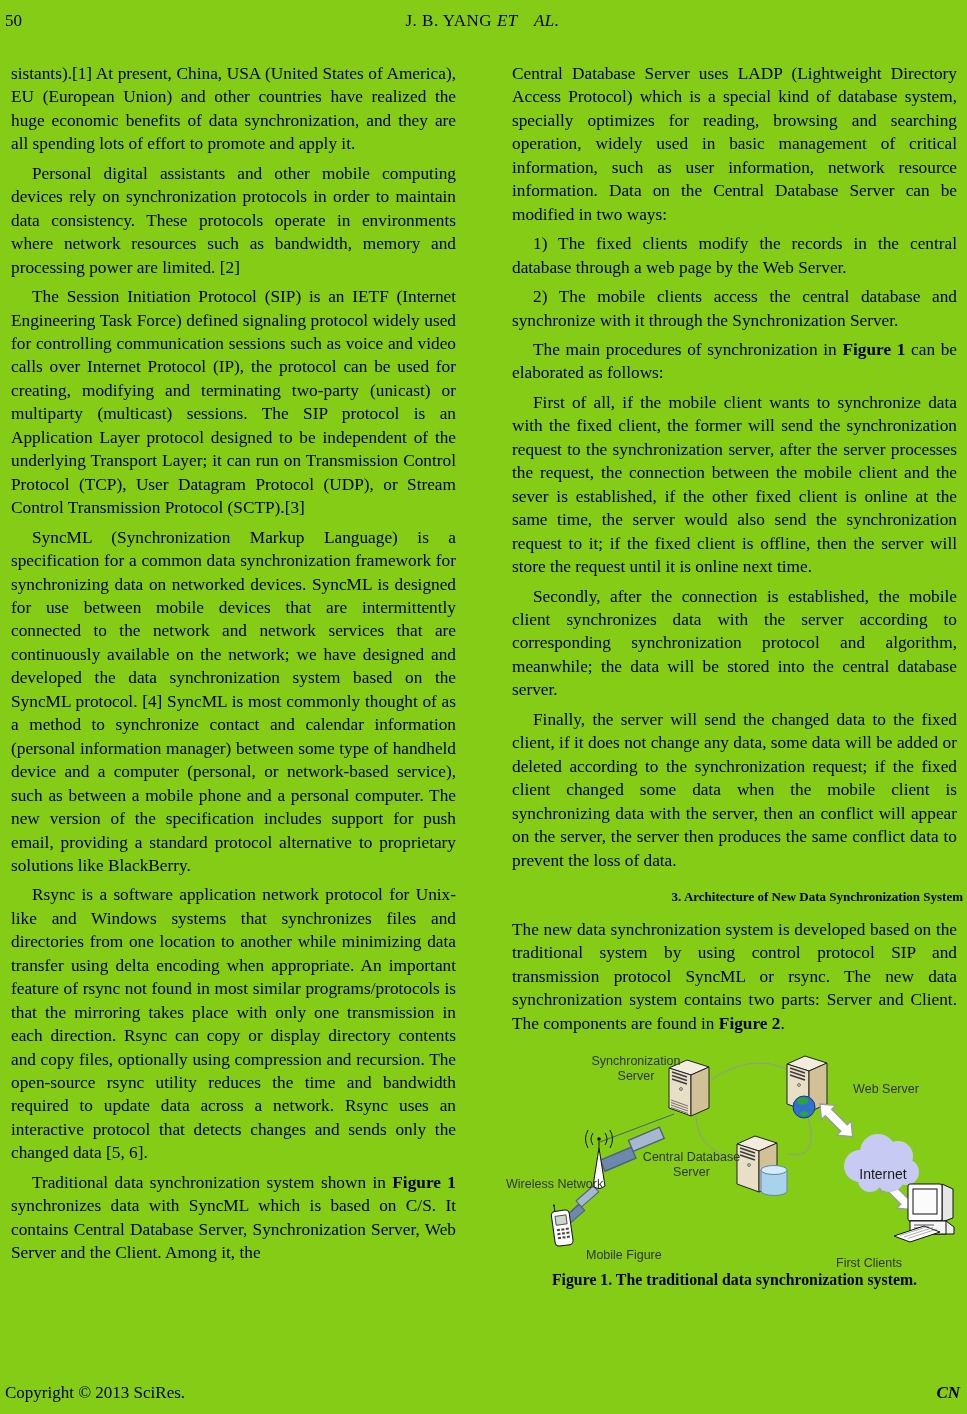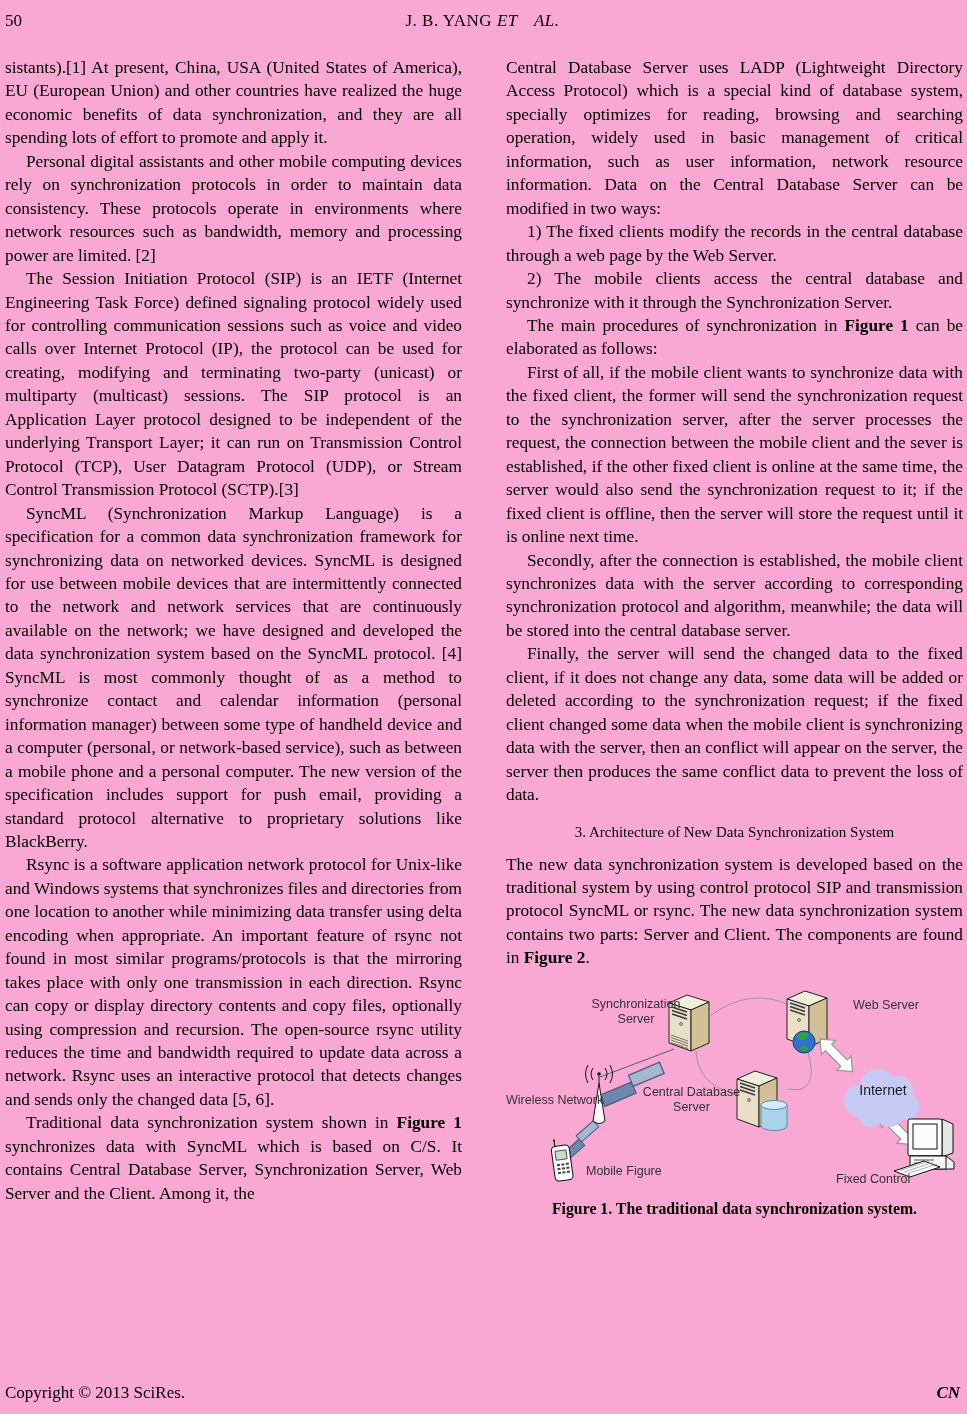--- a/index.html
+++ b/index.html
@@ -1,36 +1,36 @@
 <!DOCTYPE html>
 <html><head>
 <meta charset="utf-8">
 <style>
   html,body{margin:0;padding:0;background:#ffffff;}
   body{width:967px;height:1414px;font-family:"Liberation Serif",serif;color:#000;}
-  .page{position:relative;width:967px;height:1414px;overflow:hidden;background:#f9a8d4;}
+  .page{position:relative;width:967px;height:1414px;overflow:hidden;background:#84cc16;}
 
   .header{position:absolute;top:11px;left:5px;right:7px;height:24px;font-size:17px;}
   .page-num{position:absolute;left:0;top:0;}
   .running-title{text-align:center;letter-spacing:.5px;}
   .running-title .etal{font-style:italic;margin-left:5px;word-spacing:12px;}
 
   .columns{position:absolute;top:56px;left:5px;display:flex;gap:44px;}
   .col{width:457px;font-size:17.3px;line-height:23.45px;text-align:justify;}
-  .col p{margin:0;text-indent:21px;}
+  .col p{margin:6px;text-indent:21px;}
   .col p.noindent{text-indent:0;}
 
-  h2.section{font-size:15px;line-height:24px;margin:13px 0 9px 0;padding-left:27px;text-indent:-27px;
-             font-weight:normal;text-align:center;}
+  h2.section{font-size:13px;line-height:24px;margin:13px 0 9px 0;padding-left:27px;text-indent:-27px;
+             font-weight:bold;text-align:right;}
 
   .figure{position:relative;width:457px;height:212px;margin-top:15px;}
   .figure svg{position:absolute;left:0;top:0;}
   .figlabel{position:absolute;font-family:"Liberation Sans",sans-serif;font-size:12.5px;color:#333;
             text-align:center;line-height:1.18;}
-  .nowrap{white-space:nowrap;}
+  .nowrap{white-space:nowrap;margin-top:19px;}
   .caption{margin-top:9px;text-align:center;font-weight:bold;font-size:15.8px;text-indent:0 !important;}
 
   .footer{position:absolute;top:1383px;left:5px;right:7px;display:flex;justify-content:space-between;font-size:17px;}
   .journal-code{font-weight:bold;font-style:italic;}
 </style>
 </head>
 <body>
 
 <div class="page">
 
@@ -191,27 +191,27 @@
             <rect x="16" y="39" width="36" height="13" fill="#f7f7f7"></rect>
             <line x1="20" y1="43" x2="40" y2="43" stroke="#555"></line>
               <line x1="20" y1="46" x2="34" y2="46" stroke="#555"></line>
             <polygon points="0,54 30,44 46,50 16,60" fill="#fff"></polygon>
             <line x1="6" y1="53.5" x2="35" y2="44" stroke="#888" stroke-width="0.7"></line>
             <line x1="10" y1="55" x2="39" y2="45.5" stroke="#888" stroke-width="0.7"></line>
             <line x1="14" y1="56.5" x2="43" y2="47" stroke="#888" stroke-width="0.7"></line>
           </g>
         </svg>
 
-        <div class="figlabel" style="left:70px;top:12px;width:120px;">Synchronization Server</div>
+        <div class="figlabel" style="left:70px;top:4px;width:120px;">Synchronization Server</div>
         <div class="figlabel nowrap" style="left:330px;top:13px;width:100px;">Web Server</div>
         <div class="figlabel" style="left:118px;top:100px;width:135px;">Central Database Server</div>
         <div class="figlabel nowrap" style="left:0px;top:108px;width:110px;text-align:left;">Wireless Network</div>
         <div class="figlabel nowrap" style="left:345px;top:97px;width:64px;font-size:14px;color:#1a1a1a;">Internet</div>
         <div class="figlabel nowrap" style="left:80px;top:179px;width:95px;text-align:left;">Mobile Figure</div>
-        <div class="figlabel nowrap" style="left:330px;top:187px;width:85px;text-align:left;">Fixed Control</div>
+        <div class="figlabel nowrap" style="left:330px;top:187px;width:85px;text-align:left;">First Clients</div>
       </div>
 
       <p class="caption">Figure 1. The traditional data synchronization system.</p>
     </div>
   </div>
 
   <div class="footer">
     <span>Copyright © 2013 SciRes.</span>
     <span class="journal-code">CN</span>
   </div>

